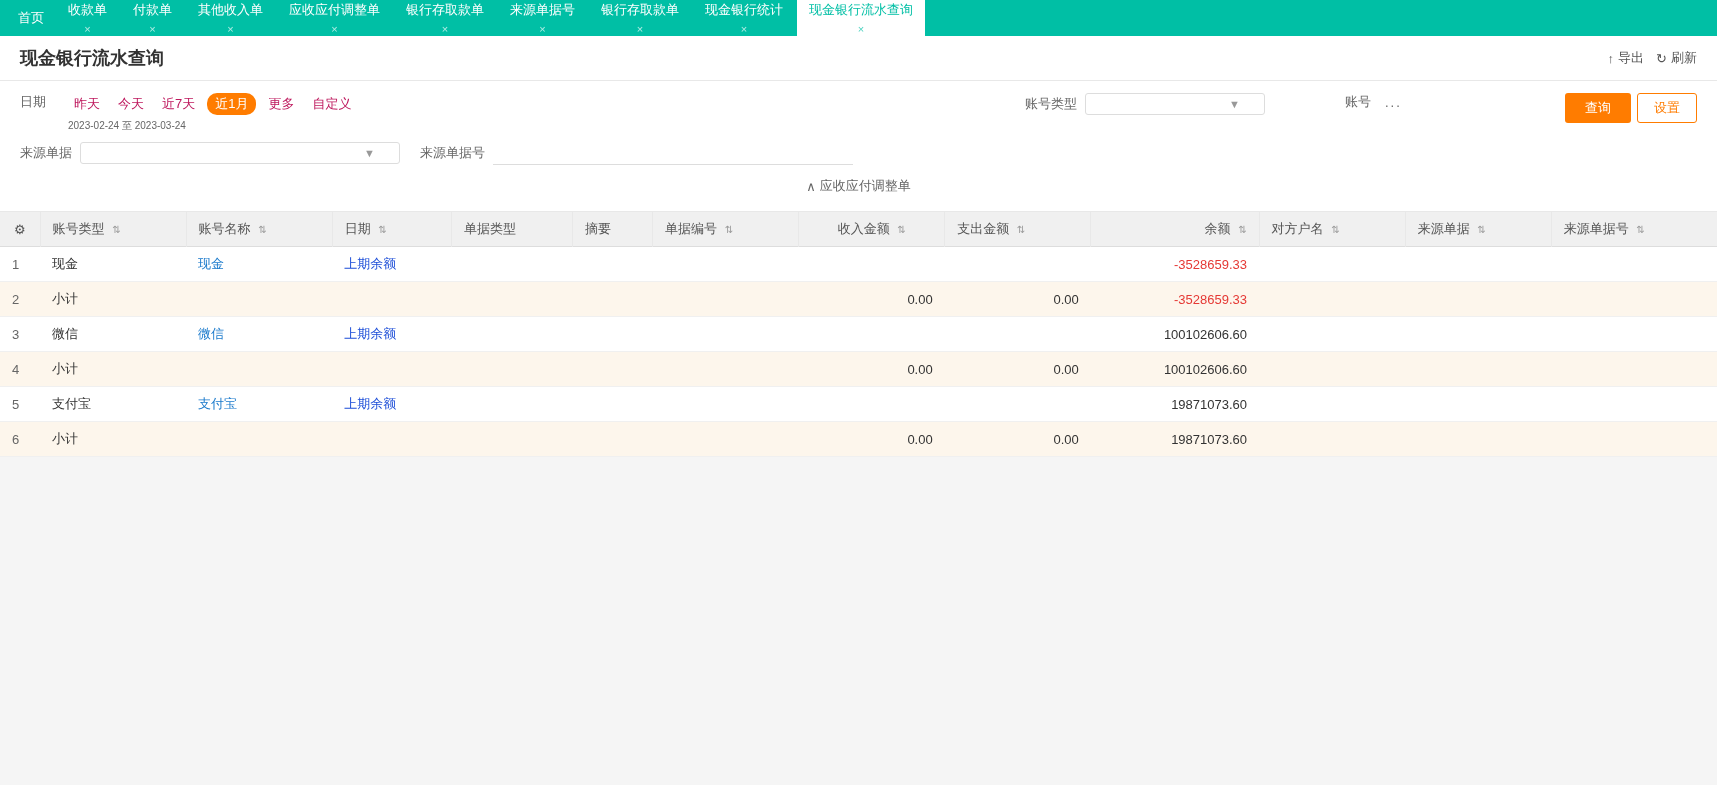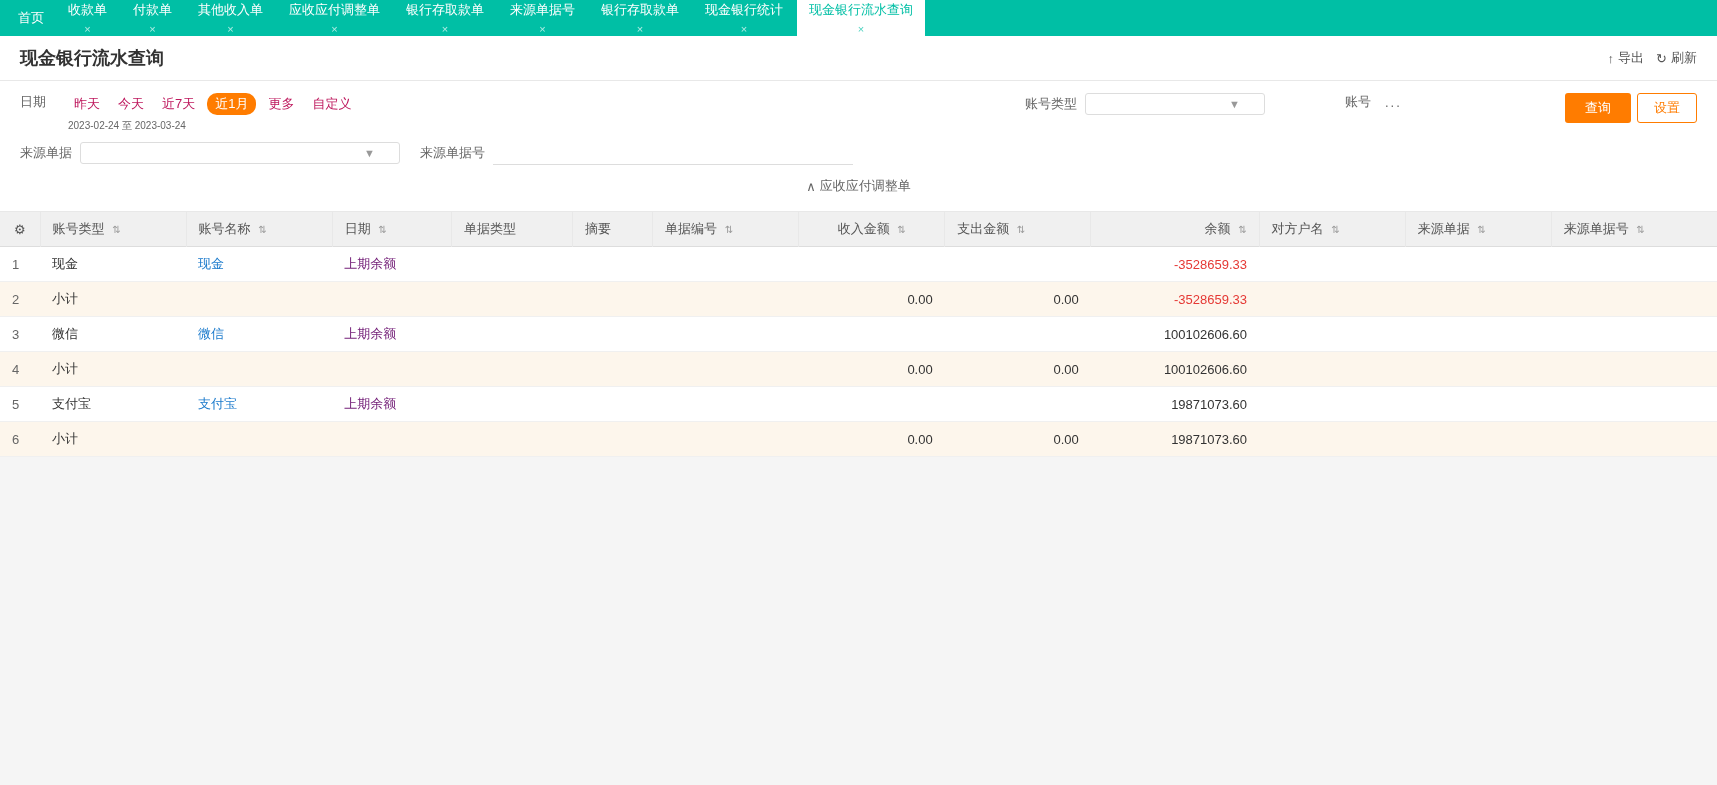--- a/index.html
+++ b/index.html
@@ -194,21 +194,21 @@
     tbody tr { border-bottom: 1px solid #f0f0f0; }
     tbody tr.subtotal { background: #fdf6ec; }
     tbody td {
       padding: 8px 12px;
       white-space: nowrap;
       font-size: 13px;
     }
     .col-num { width: 40px; color: #666; }
     .col-acct-type { color: #333; }
     .col-acct-name { color: #1a7acc; cursor: pointer; }
-    .col-date { color: #701a75; }
+    .col-date { color: #1d4ed8; }
     .col-income { text-align: right; color: #333; }
     .col-expense { text-align: right; color: #333; }
     .col-balance { text-align: right; color: #333; }
     .negative { color: #e53935; }
     .action-col {
       display: flex;
       flex-direction: row;
       gap: 6px;
       align-items: flex-end;
       justify-content: flex-start;

